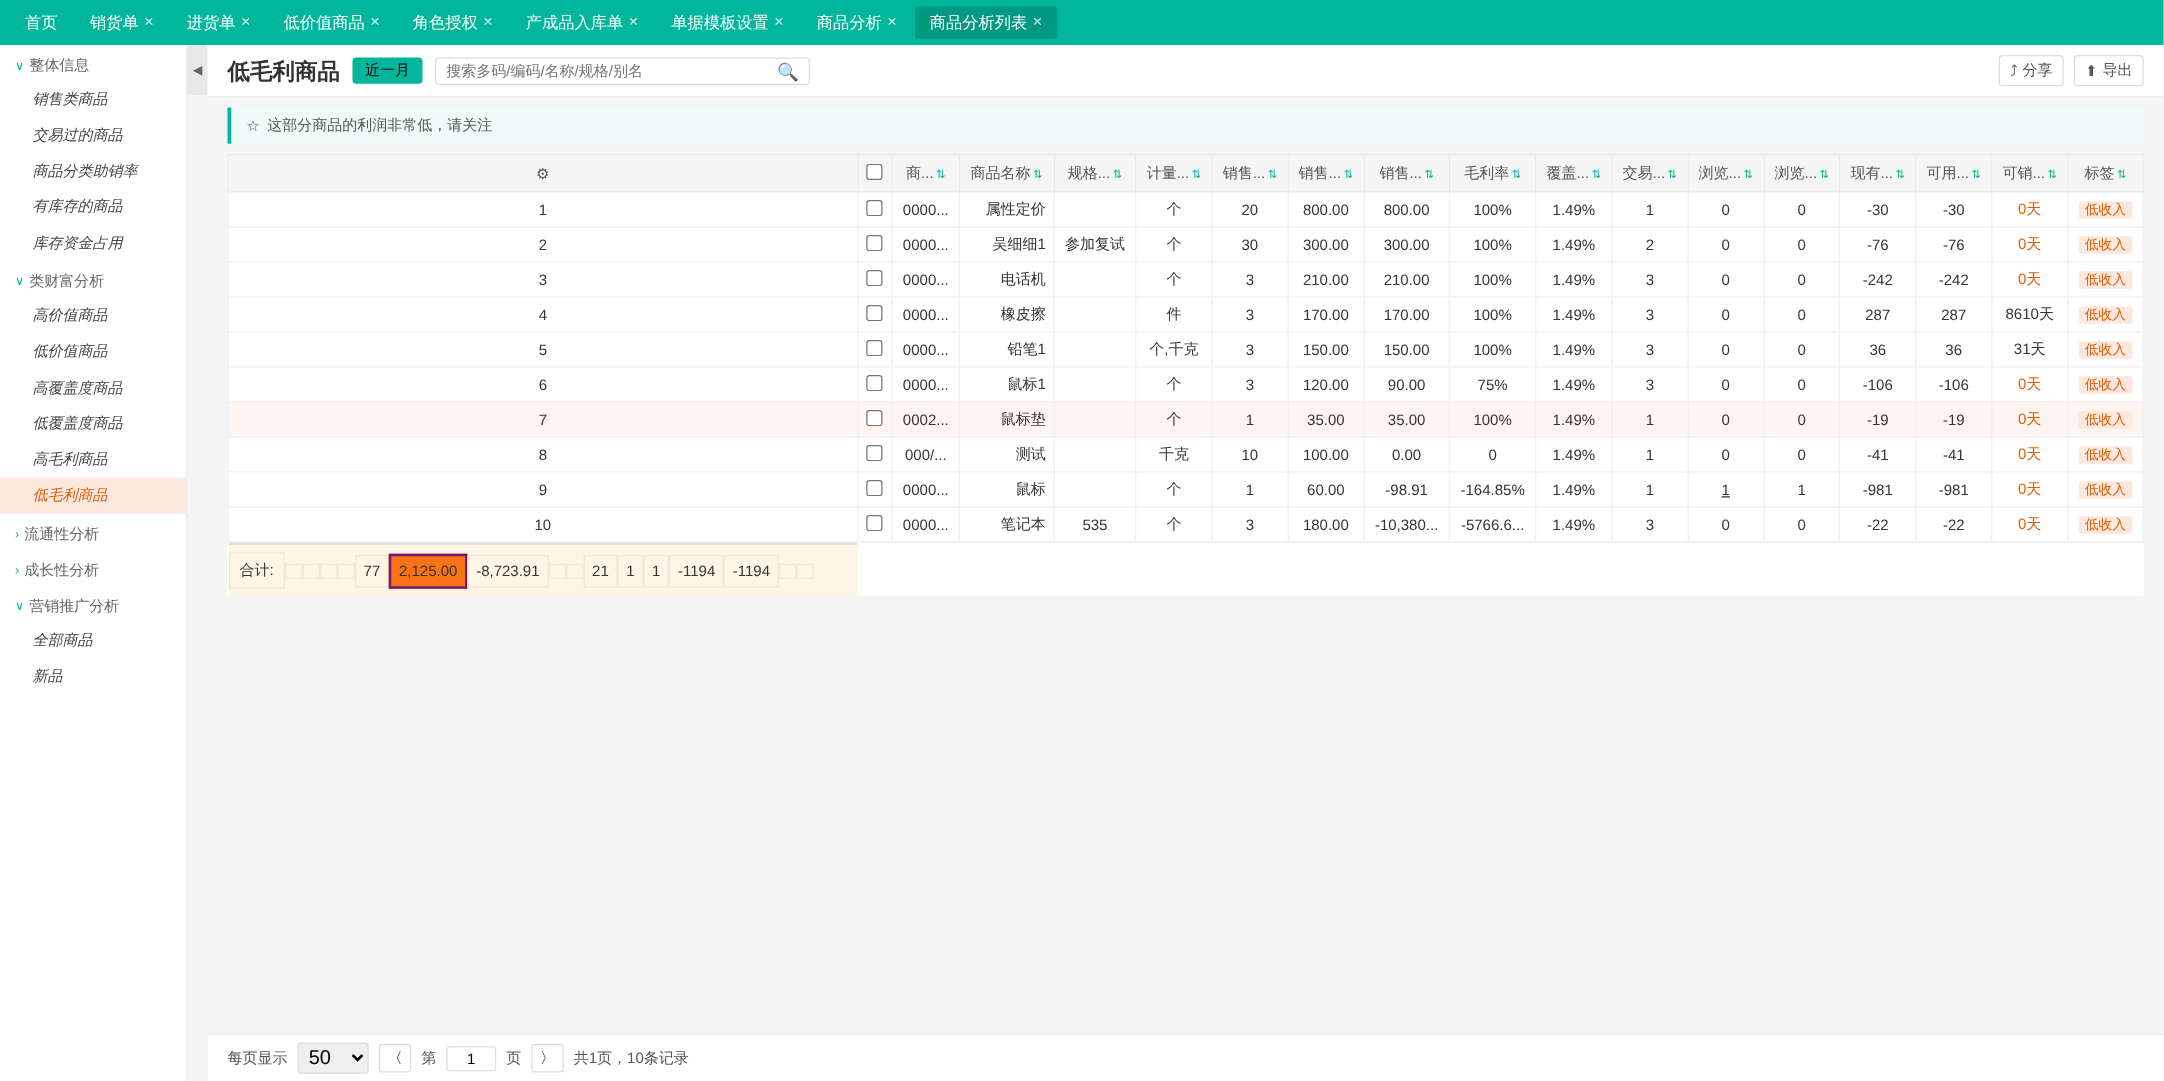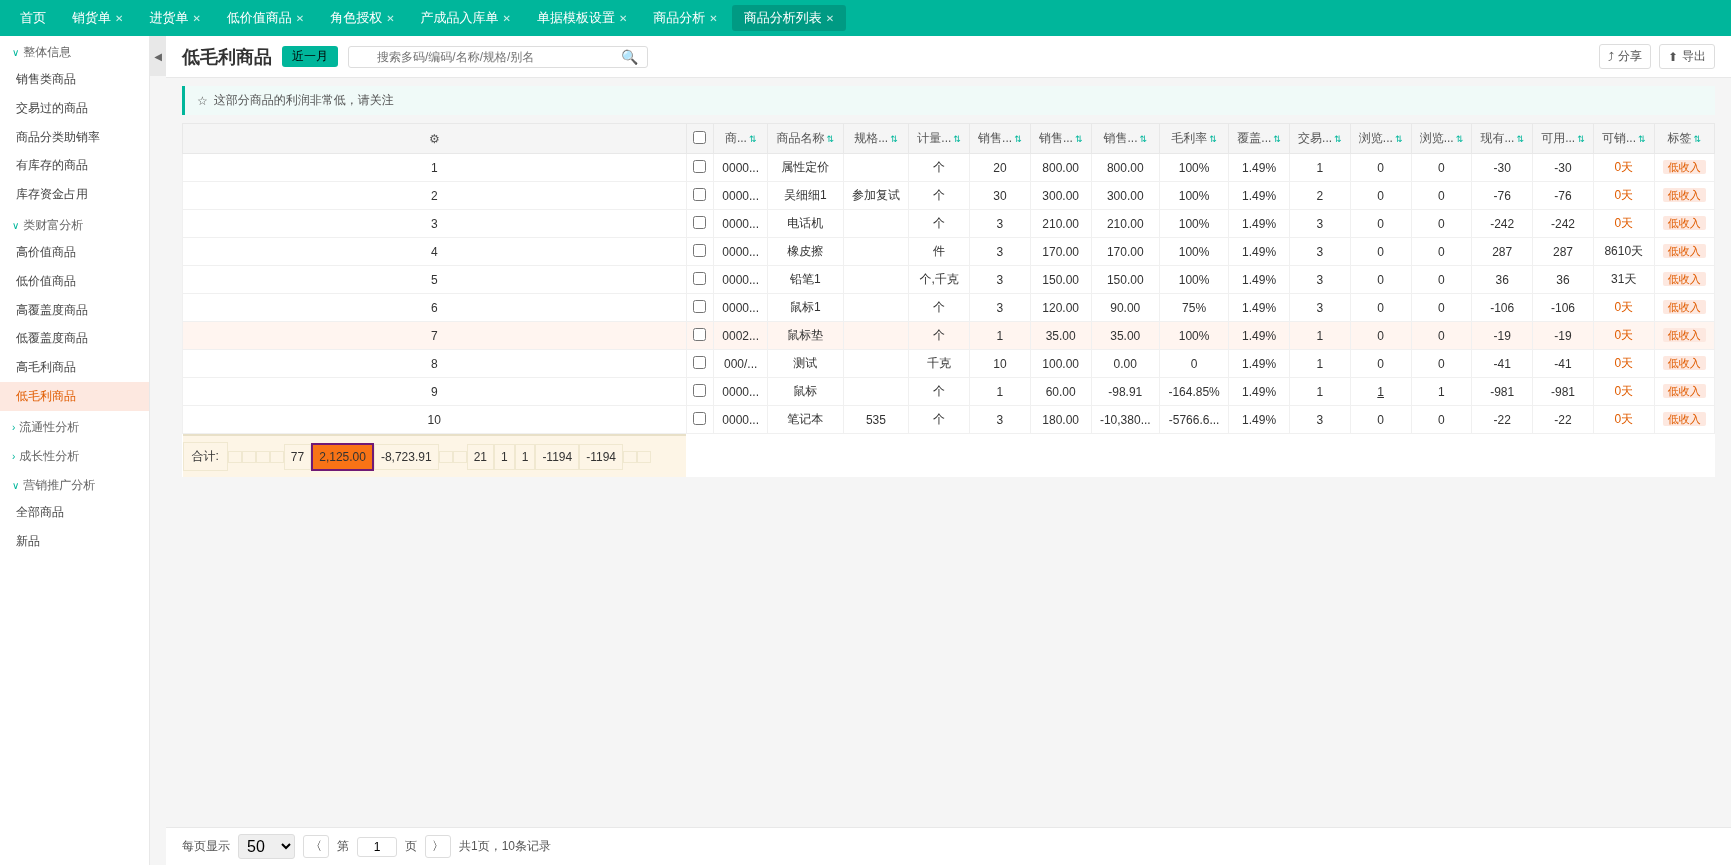--- a/index.html
+++ b/index.html
@@ -43,25 +43,26 @@
       display: flex;
       align-items: center;
       gap: 4px;
       padding: 8px 12px 4px;
       color: #666;
       font-size: 12px;
       cursor: pointer;
     }
     .sidebar-group-title .arrow { font-size: 10px; color: #00b69b; }
     .sidebar-item {
-      padding: 6px 12px 6px 16px;
+      padding: 6px 12px 6px 26px;
       color: #444;
       cursor: pointer;
       font-size: 12px;
       line-height: 1.4;
+      font-style: italic;
     }
     .sidebar-item.active { background: #fde8e0; color: #e05c00; }
     .collapse-btn {
       display: flex;
       align-items: center;
       justify-content: center;
       width: 16px;
       height: 40px;
       background: #e8e8e8;
       cursor: pointer;
@@ -110,21 +111,20 @@
       flex: 1;
       max-width: 300px;
       background: #fff;
     }
     .search-box input {
       border: none;
       outline: none;
       font-size: 12px;
       color: #999;
       width: 100%;
-      margin-left: 20px;
     }
     .search-icon { color: #00b69b; font-size: 14px; cursor: pointer; }
     .header-actions {
       margin-left: auto;
       display: flex;
       gap: 8px;
     }
     .action-btn {
       display: flex;
       align-items: center;
@@ -189,21 +189,21 @@
       border-bottom: 1px solid #f0f0f0;
     }
     tbody tr.highlighted { background: #fff5f0; }
     tbody td {
       border: 1px solid #f0f0f0;
       padding: 5px 6px;
       text-align: center;
       white-space: nowrap;
       color: #333;
     }
-    tbody td.text-left { text-align: center; }
+    tbody td.text-left { text-align: right; }
     .tag-low-income {
       color: #e05c00;
       background: #fde8e0;
       padding: 1px 5px;
       border-radius: 2px;
       font-size: 11px;
     }
     .underline-link { text-decoration: underline; color: #333; cursor: pointer; }
 
     

